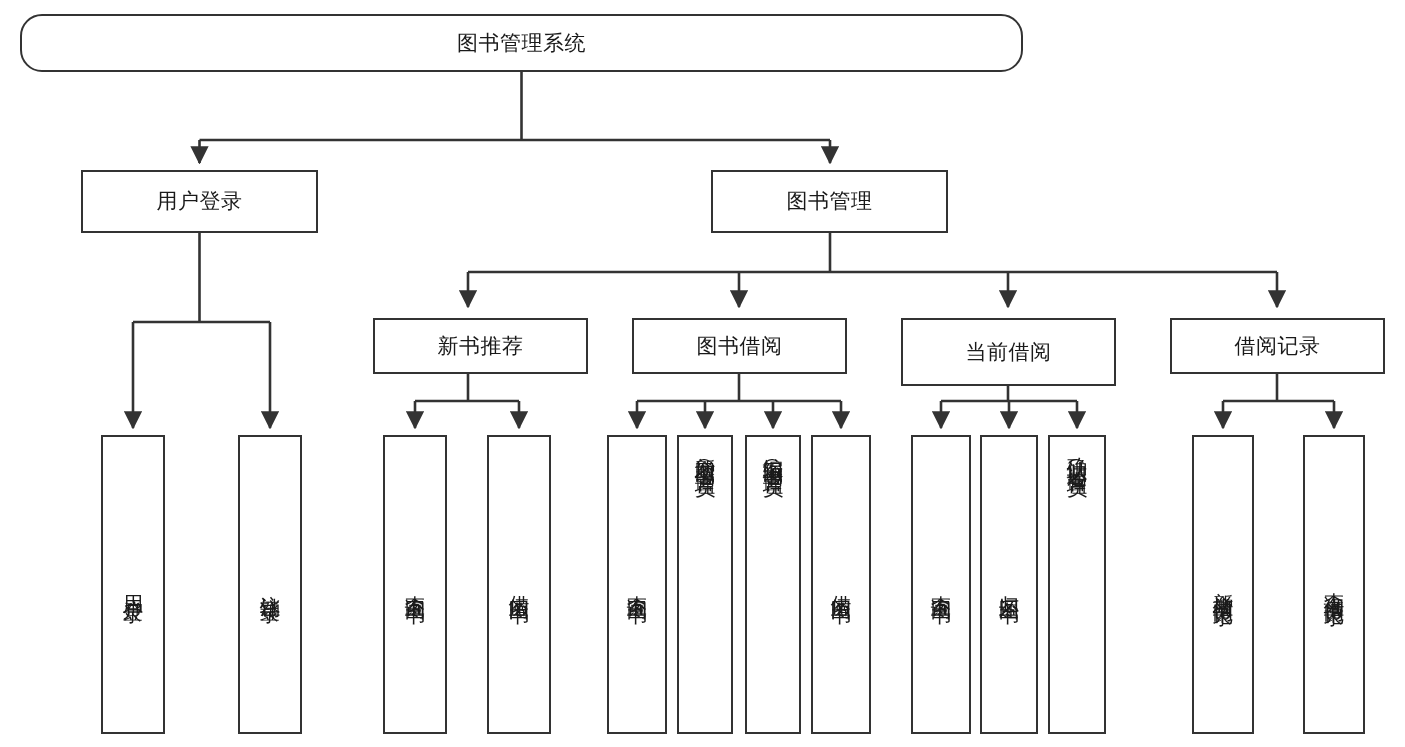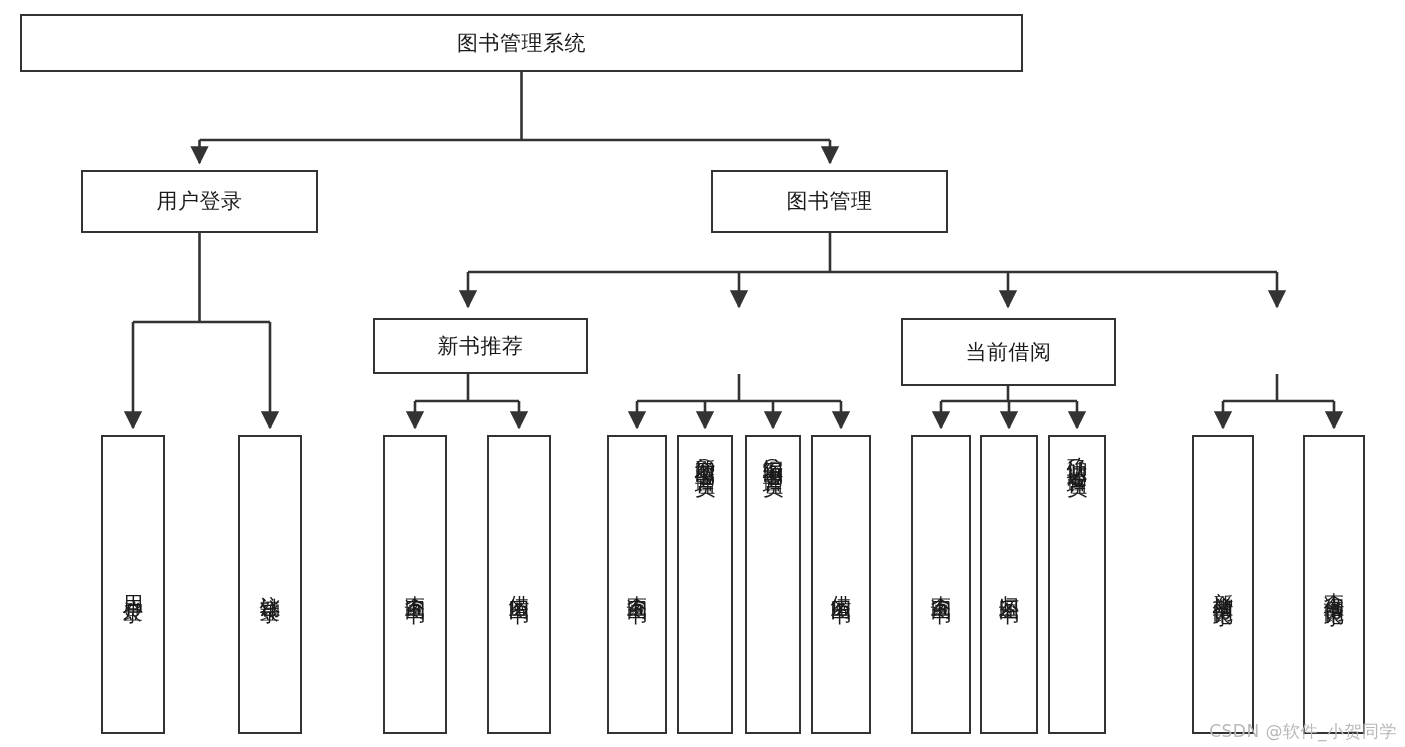--- a/index.html
+++ b/index.html
@@ -124,37 +124,43 @@
       <path d="M 1009 401 L 1009 428" marker-end="url(#arrow)"></path>
       <path d="M 1077 401 L 1077 428" marker-end="url(#arrow)"></path>
 
       <path d="M 1277 374 L 1277 401"></path>
       <path d="M 1223 401 L 1334 401"></path>
       <path d="M 1223 401 L 1223 428" marker-end="url(#arrow)"></path>
       <path d="M 1334 401 L 1334 428" marker-end="url(#arrow)"></path>
     </g>
   </svg>
 
-  <div class="node-box horiz" style="left:20px; top:14px; width:1003px; height:58px;">
+  <div class="node-box horiz" style="left:20px; top:14px; width:1003px; height:58px;border-radius:22px;">
     <span class="node-label">图书管理系统</span>
   </div>
 
   <div class="node-box horiz" style="left:81px; top:170px; width:237px; height:63px;">
     <span class="node-label">用户登录</span>
   </div>
   <div class="node-box horiz" style="left:711px; top:170px; width:237px; height:63px;">
     <span class="node-label">图书管理</span>
   </div>
 
   <div class="node-box horiz" style="left:361px; top:318px; width:215px; height:56px;margin-left:12px;">
     <span class="node-label">新书推荐</span>
   </div>
+  <div class="node-box horiz" style="left:632px; top:318px; width:215px; height:56px;">
+    <span class="node-label">图书借阅</span>
+  </div>
   <div class="node-box horiz" style="left:901px; top:318px; width:215px; height:68px;">
     <span class="node-label">当前借阅</span>
   </div>
+  <div class="node-box horiz" style="left:1170px; top:318px; width:215px; height:56px;">
+    <span class="node-label">借阅记录</span>
+  </div>
 
   <div class="node-box vert center-mid" style="left:101px; top:435px; width:64px; height:299px;">
     <span class="node-label">用户登录</span>
   </div>
   <div class="node-box vert center-mid" style="left:238px; top:435px; width:64px; height:299px;">
     <span class="node-label">注销登录</span>
   </div>
 
   <div class="node-box vert center-mid" style="left:383px; top:435px; width:64px; height:299px;">
     <span class="node-label">查询图书</span>
@@ -186,14 +192,13 @@
     <span class="node-label">确认归还（管理员）</span>
   </div>
 
   <div class="node-box vert center-mid" style="left:1192px; top:435px; width:62px; height:299px;">
     <span class="node-label">新增借阅记录</span>
   </div>
   <div class="node-box vert center-mid" style="left:1303px; top:435px; width:62px; height:299px;">
     <span class="node-label">查询借阅记录</span>
   </div>
 
-  <div id="watermark">CSDN @软件_小贺同学</div>
 </div>
 
 </body></html>

